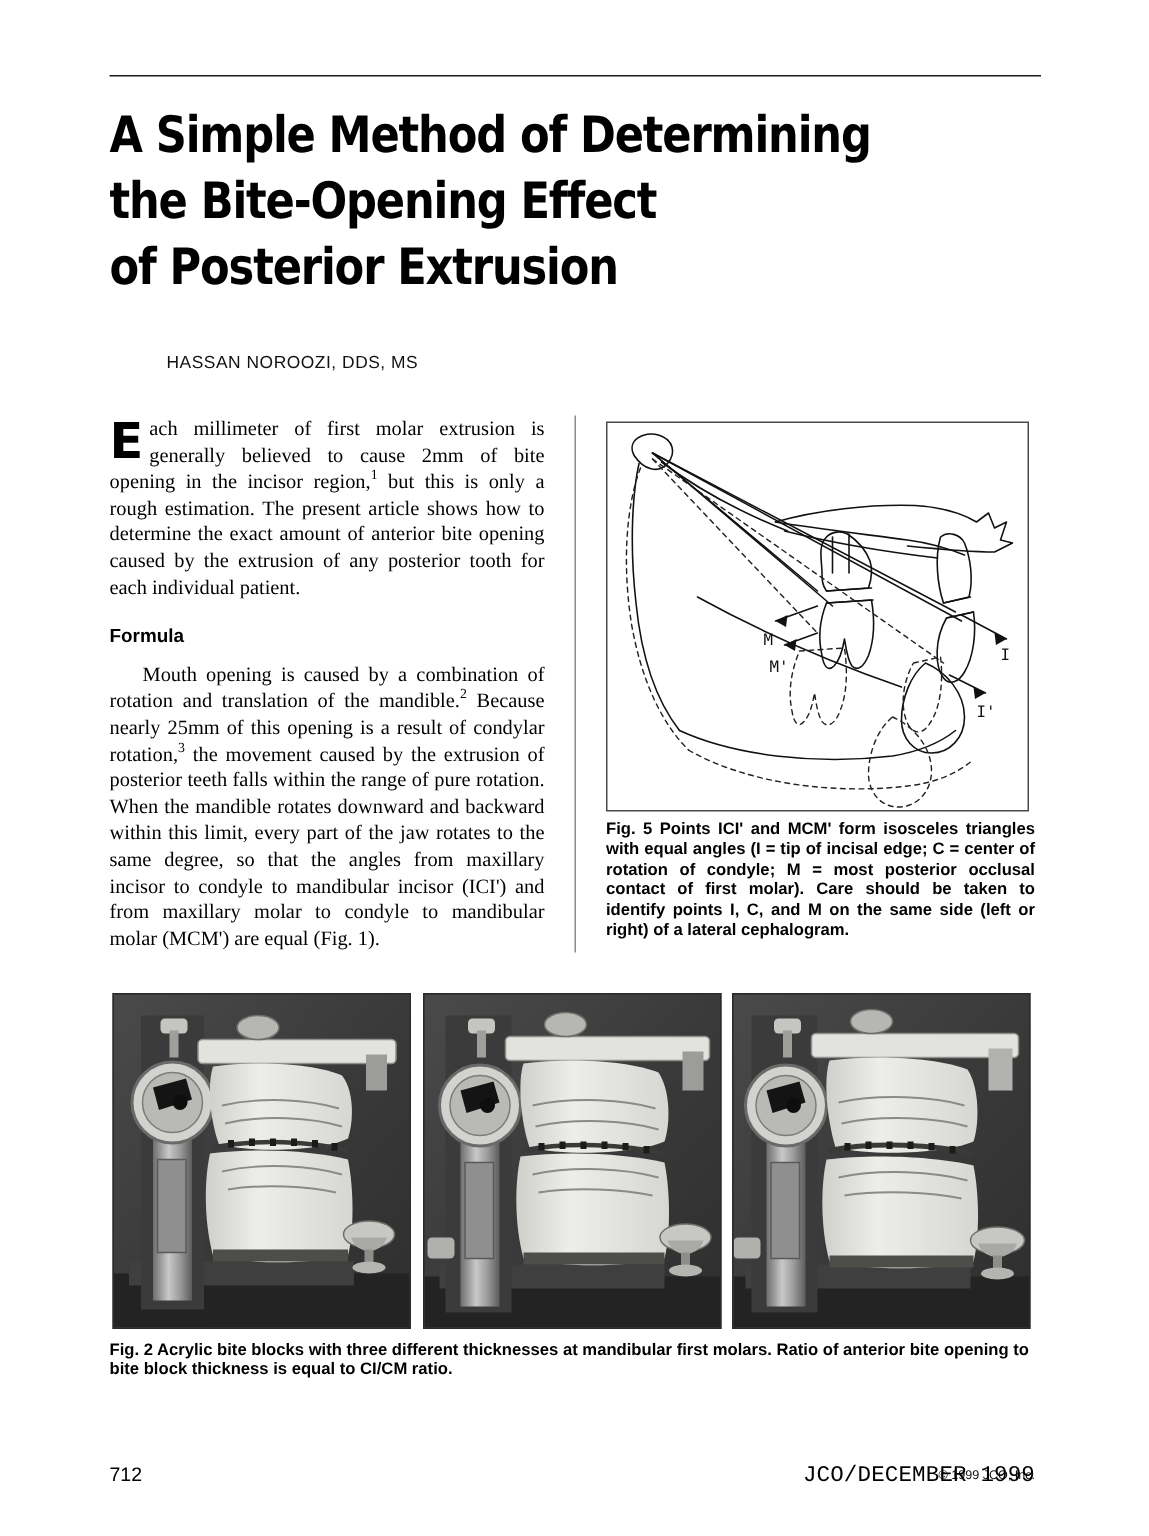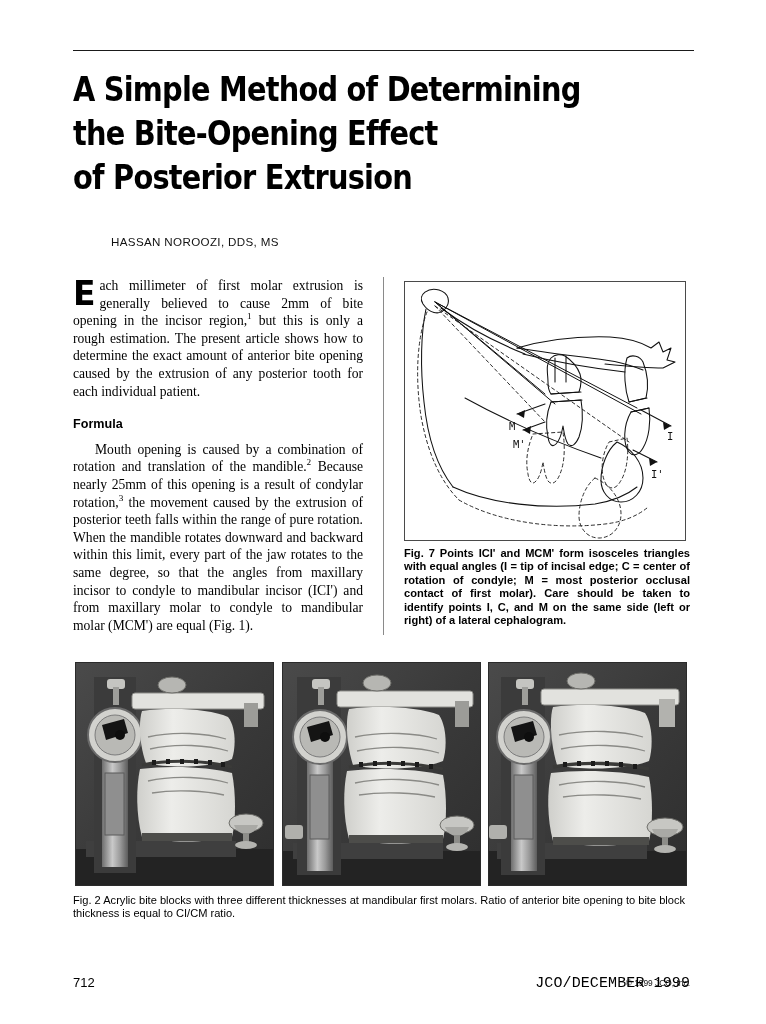--- a/index.html
+++ b/index.html
@@ -163,21 +163,21 @@
     background: #3b3b3b;
   }
   .photo svg { display: block; }
 
   .fig2-caption {
     position: absolute;
     left: 73px;
     top: 894px;
     width: 617px;
     font-family: "Liberation Sans", sans-serif;
-    font-weight: 400;
+    font-weight: 700;
     font-size: 11.1px;
     line-height: 13.4px;
     color: #000;
   }
 
   
   .footer {
     position: absolute;
     left: 73px;
     top: 975px;
@@ -301,21 +301,21 @@
         <path d="M252 180 L244 176 L245 184 Z"></path>
       </g>
 
       <text x="104" y="148" font-family="DejaVu Sans Mono, monospace" font-size="10.5" fill="#111">M</text>
       <text x="108" y="166" font-family="DejaVu Sans Mono, monospace" font-size="10.5" fill="#111">M'</text>
       <text x="262" y="158" font-family="DejaVu Sans Mono, monospace" font-size="10.5" fill="#111">I</text>
       <text x="246" y="196" font-family="DejaVu Sans Mono, monospace" font-size="10.5" fill="#111">I'</text>
     </svg>
   </div>
 
-  <div class="fig1-caption">Fig. 7 Points ICI' and MCM' form isosceles triangles with equal angles (I = tip of incisal edge; C = center of rotation of condyle; M = most posterior occlusal contact of first molar). Care should be taken to identify points I, C, and M on the same side (left or right) of a lateral cephalogram.</div>
+  <div class="fig1-caption">Fig. 5 Points ICI' and MCM' form isosceles triangles with equal angles (I = tip of incisal edge; C = center of rotation of condyle; M = most posterior occlusal contact of first molar). Care should be taken to identify points I, C, and M on the same side (left or right) of a lateral cephalogram.</div>
 
   <div class="photos">
 
     <div class="photo">
       <svg width="197" height="222" viewBox="0 0 197 222">
         <defs>
           <linearGradient id="bg1" x1="0" y1="0" x2="1" y2="1">
             <stop offset="0" stop-color="#4a4a4a"></stop>
             <stop offset="0.5" stop-color="#3a3a3a"></stop>
             <stop offset="1" stop-color="#2e2e2e"></stop>

